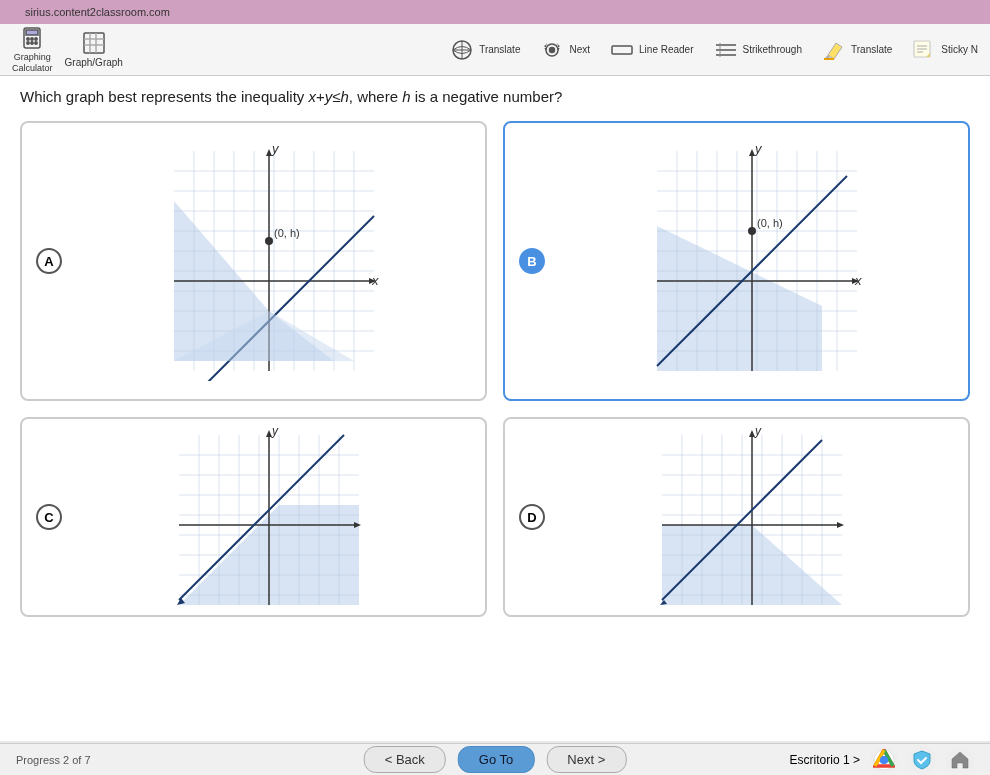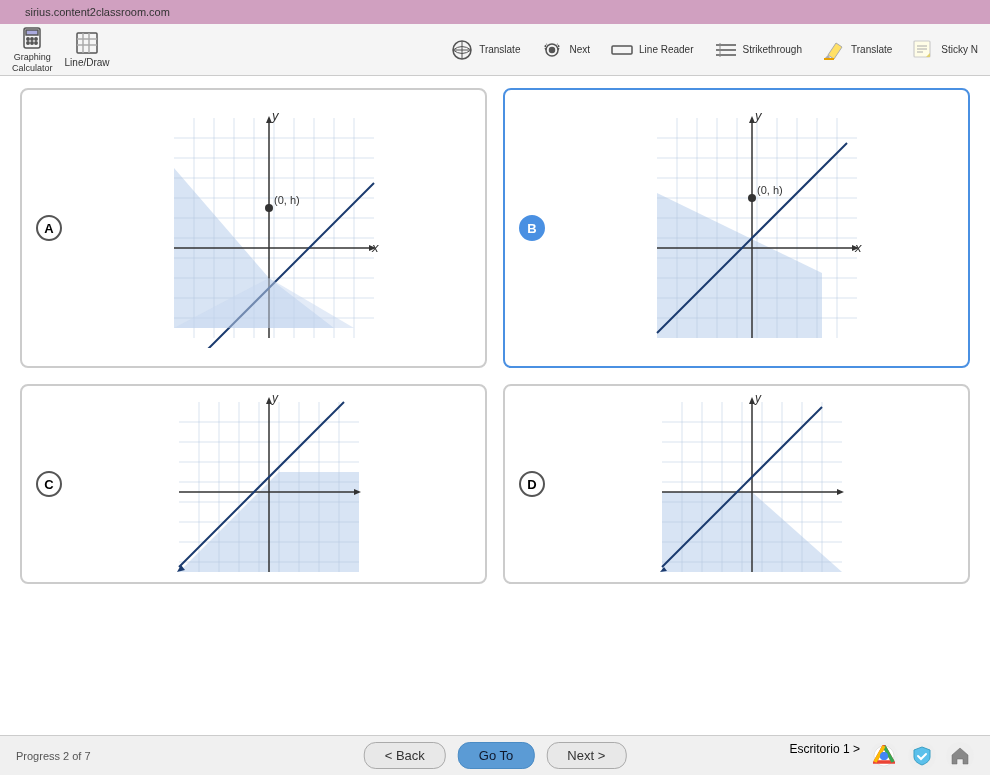--- a/index.html
+++ b/index.html
@@ -138,41 +138,41 @@
     .nav-button.primary {
       background: #5b9bd5;
       color: #0f172a;
       border-color: #4a8bc4;
     }
     .taskbar {
       position: absolute;
       bottom: 0;
       left: 0;
       right: 0;
-      height: 40px;
+      height: 32px;
       background: #f0f0f0;
       display: flex;
       align-items: center;
       padding: 0 16px;
       gap: 12px;
       border-top: 1px solid #ccc;
       font-size: 12px;
     }
     .taskbar-center {
       position: absolute;
       left: 50%;
       transform: translateX(-50%);
       display: flex;
       gap: 12px;
       align-items: center;
     }
     .taskbar-icons {
       display: flex;
       gap: 10px;
-      align-items: flex-start;
+      align-items: center;
       position: absolute;
       right: 16px;
     }
     .taskbar-icon {
       width: 28px;
       height: 28px;
       border-radius: 50%;
       display: flex;
       align-items: center;
       justify-content: center;
@@ -208,21 +208,21 @@
     </div>
 
     <div class="toolbar-tool">
       <svg viewBox="0 0 24 24" fill="none" stroke="#555" stroke-width="1.5">
         <rect x="2" y="2" width="20" height="20" rx="1"></rect>
         <line x1="2" y1="8" x2="22" y2="8" stroke="#aaa"></line>
         <line x1="2" y1="14" x2="22" y2="14" stroke="#aaa"></line>
         <line x1="8" y1="2" x2="8" y2="22" stroke="#aaa"></line>
         <line x1="14" y1="2" x2="14" y2="22" stroke="#aaa"></line>
       </svg>
-      <span>Line/Draw</span>
+      <span>Graph/Graph</span>
     </div>
   </div>
 
   <div class="toolbar-right">
 
     <div class="toolbar-right-item">
       <svg viewBox="0 0 28 22" fill="none">
         <circle cx="14" cy="11" r="9" stroke="#555" stroke-width="1.5"></circle>
         <path d="M5 11 Q14 4 23 11" stroke="#555" stroke-width="1"></path>
         <path d="M5 11 Q14 18 23 11" stroke="#555" stroke-width="1"></path>
@@ -275,20 +275,23 @@
         <line x1="7" y1="7" x2="17" y2="7" stroke="#aaa" stroke-width="1"></line>
         <line x1="7" y1="10" x2="17" y2="10" stroke="#aaa" stroke-width="1"></line>
         <line x1="7" y1="13" x2="13" y2="13" stroke="#aaa" stroke-width="1"></line>
       </svg>
       <span>Sticky N</span>
     </div>
   </div>
 </div>
 
 <div class="main-content">
+  <p class="question-text">
+    Which graph best represents the inequality <em>x</em>+<em>y</em>≤<em>h</em>, where <em>h</em> is a negative number?
+  </p>
 
   <div class="graphs-grid">
 
     <div class="graph-card" style="cursor:pointer;">
       <div class="graph-label">A</div>
       <div class="graph-container">
         <svg width="230" height="240" viewBox="0 0 230 240">
 
           <polygon points="20,220 20,60 115,170 180,220" fill="#c8d8f0" opacity="0.7"></polygon>
 

